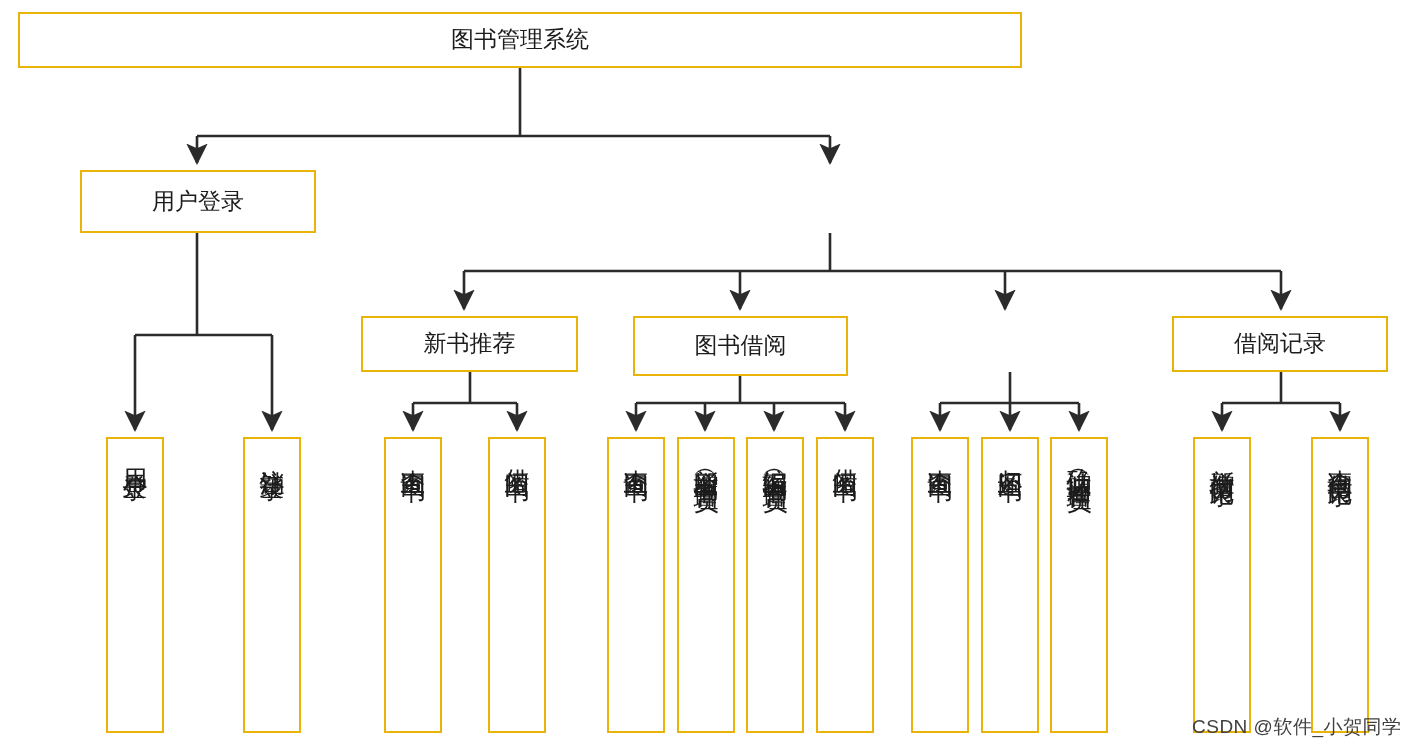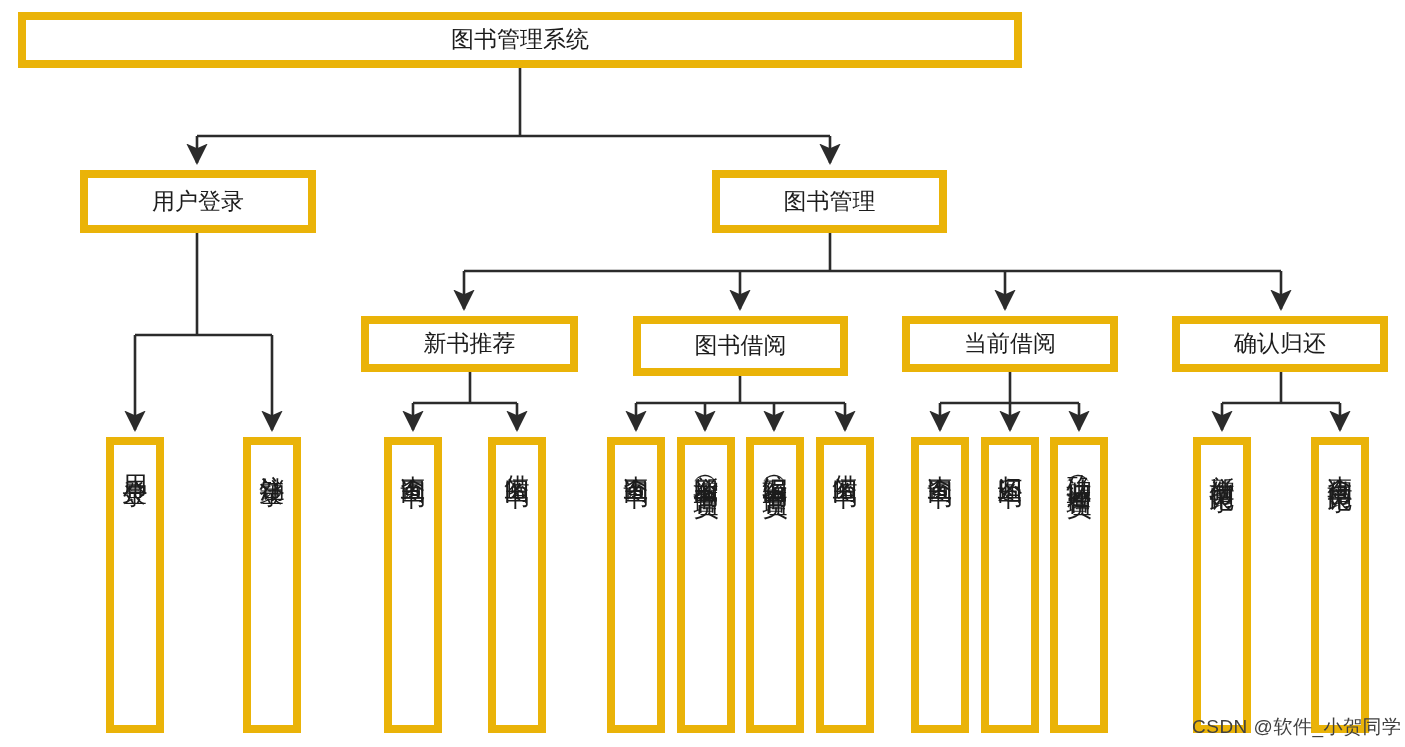--- a/index.html
+++ b/index.html
@@ -24,21 +24,21 @@
     left: 0;
     top: 0;
     width: 1405px;
     height: 747px;
     pointer-events: none;
   }
   .node {
     position: absolute;
     box-sizing: border-box;
     background: #ffffff;
-    border: 8px solid #eab308;
+    border: 2px solid #eab308;
     display: flex;
     align-items: center;
     justify-content: center;
     overflow: hidden;
   }
   .node .node-label {
     color: #1c1c1c;
     text-align: center;
     line-height: 1.18;
     white-space: nowrap;
@@ -124,35 +124,29 @@
     </g>
   </svg>
 
   <div class="node root horizontal" style="left:18px; top:12px; width:1004px; height:56px;">
     <span class="node-label">图书管理系统</span>
   </div>
 
   <div class="node horizontal" style="left:80px; top:170px; width:236px; height:63px;">
     <span class="node-label">用户登录</span>
   </div>
-  <div class="node horizontal" style="left:712px; top:170px; width:235px; height:63px;">
-    <span class="node-label">图书管理</span>
-  </div>
 
   <div class="node horizontal" style="left:361px; top:316px; width:217px; height:56px;">
     <span class="node-label">新书推荐</span>
   </div>
   <div class="node horizontal" style="left:633px; top:316px; width:215px; height:60px;">
     <span class="node-label">图书借阅</span>
   </div>
-  <div class="node horizontal" style="left:902px; top:316px; width:216px; height:56px;">
-    <span class="node-label">当前借阅</span>
-  </div>
   <div class="node horizontal" style="left:1172px; top:316px; width:216px; height:56px;">
-    <span class="node-label">确认归还</span>
+    <span class="node-label">借阅记录</span>
   </div>
 
   <div class="node vertical" style="left:106px; top:437px; width:58px; height:296px;">
     <span class="node-label">用户登录</span>
   </div>
   <div class="node vertical" style="left:243px; top:437px; width:58px; height:296px;">
     <span class="node-label">注销登录</span>
   </div>
 
   <div class="node vertical" style="left:384px; top:437px; width:58px; height:296px;">

